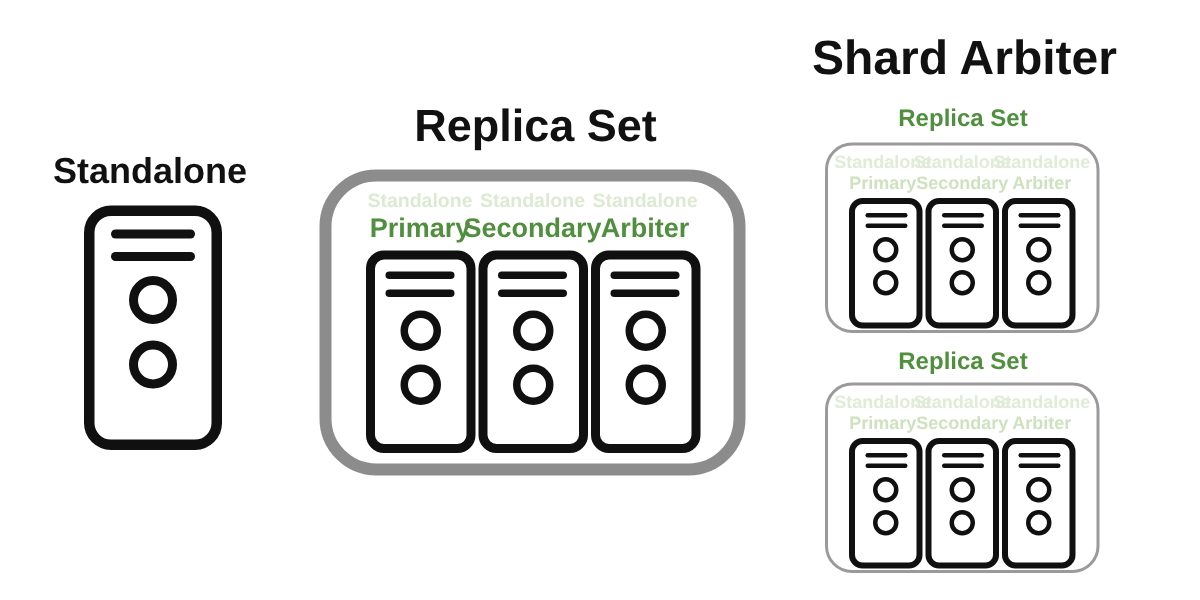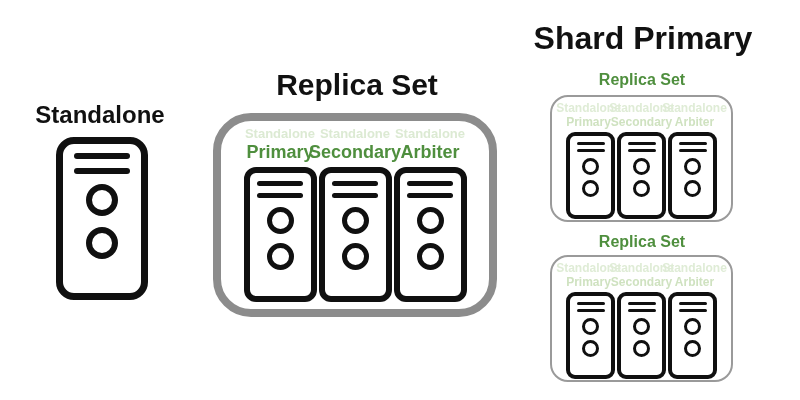--- a/index.html
+++ b/index.html
@@ -115,21 +115,21 @@
       </div>
       <div class="server md">
         <span class="ln"></span>
         <span class="ln"></span>
         <span class="crc"></span>
         <span class="crc"></span>
       </div>
     </div>
   </div>
 
-  <div class="title-black shard-title">Shard Primary</div>
+  <div class="title-black shard-title">Shard Arbiter</div>
 
   <div class="rs-green-label first">Replica Set</div>
 
   <div class="shard-panel first">
     <div class="ghost-row">
       <span>Standalone</span>
       <span>Standalone</span>
       <span>Standalone</span>
     </div>
     <div class="role-row">

